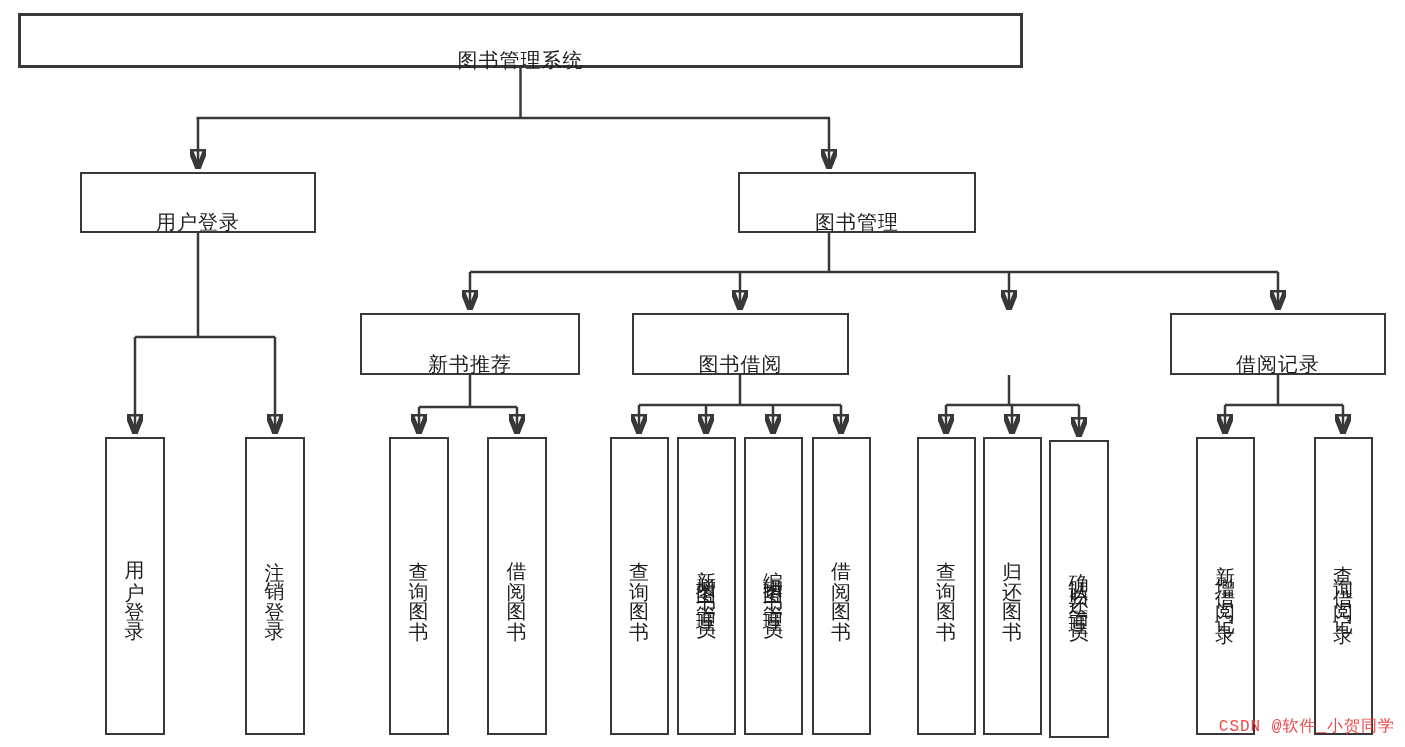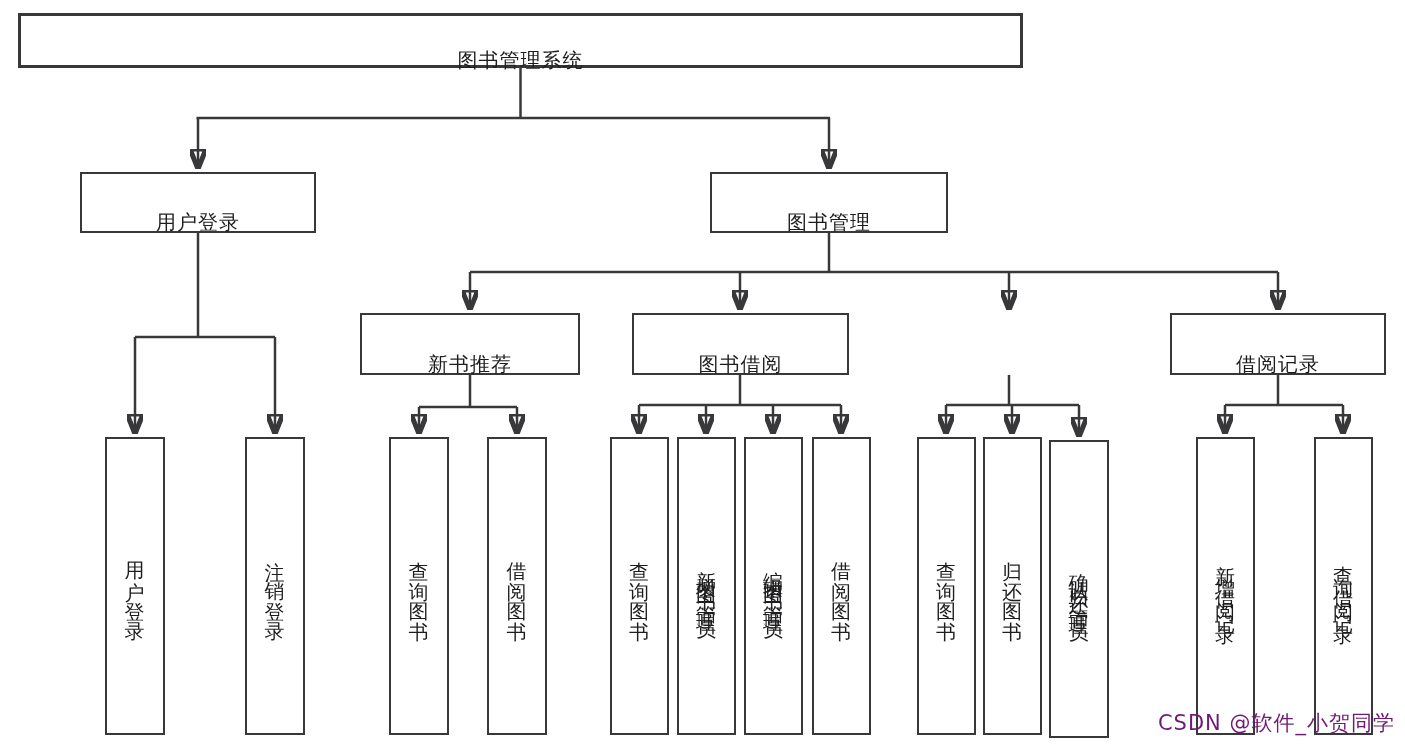--- a/index.html
+++ b/index.html
@@ -33,25 +33,26 @@
     writing-mode:vertical-rl;
     text-orientation:upright;
     font-size:20px;
     line-height:1;
     color:#1d1d1f;
     white-space:nowrap;
   }
   .watermark{
     position:absolute;
     right:10px;bottom:10px;
-    font-size:21px;
-    color:#701a75;
+    font-size:16px;
+    color:#ef4444;
     letter-spacing:1px;
     white-space:nowrap;
     z-index:5;
+    font-family:Liberation Mono, monospace;
   }
 </style>
 </head>
 <body>
 
 <div class="stage">
 
   <svg class="wires" viewBox="0 0 1405 747">
     <defs>
       <marker id="ah" viewBox="0 0 10 8" refX="9.5" refY="4" markerWidth="8" markerHeight="6.4" orient="auto" markerUnits="strokeWidth">
@@ -114,21 +115,21 @@
     </g>
   </svg>
 
   <div class="box rootbox" style="left:18px;top:13px;width:1005px;height:55px;">
     <span class="hlabel">图书管理系统</span>
   </div>
 
   <div class="box" style="left:80px;top:172px;width:236px;height:61px;">
     <span class="hlabel">用户登录</span>
   </div>
-  <div class="box" style="left:710px;top:172px;width:238px;height:61px;">
+  <div class="box" style="left:738px;top:172px;width:238px;height:61px;">
     <span class="hlabel">图书管理</span>
   </div>
 
   <div class="box" style="left:360px;top:313px;width:220px;height:62px;">
     <span class="hlabel">新书推荐</span>
   </div>
   <div class="box" style="left:632px;top:313px;width:217px;height:62px;justify-content:center;">
     <span class="hlabel">图书借阅</span>
   </div>
   <div class="box" style="left:1170px;top:313px;width:216px;height:62px;">

